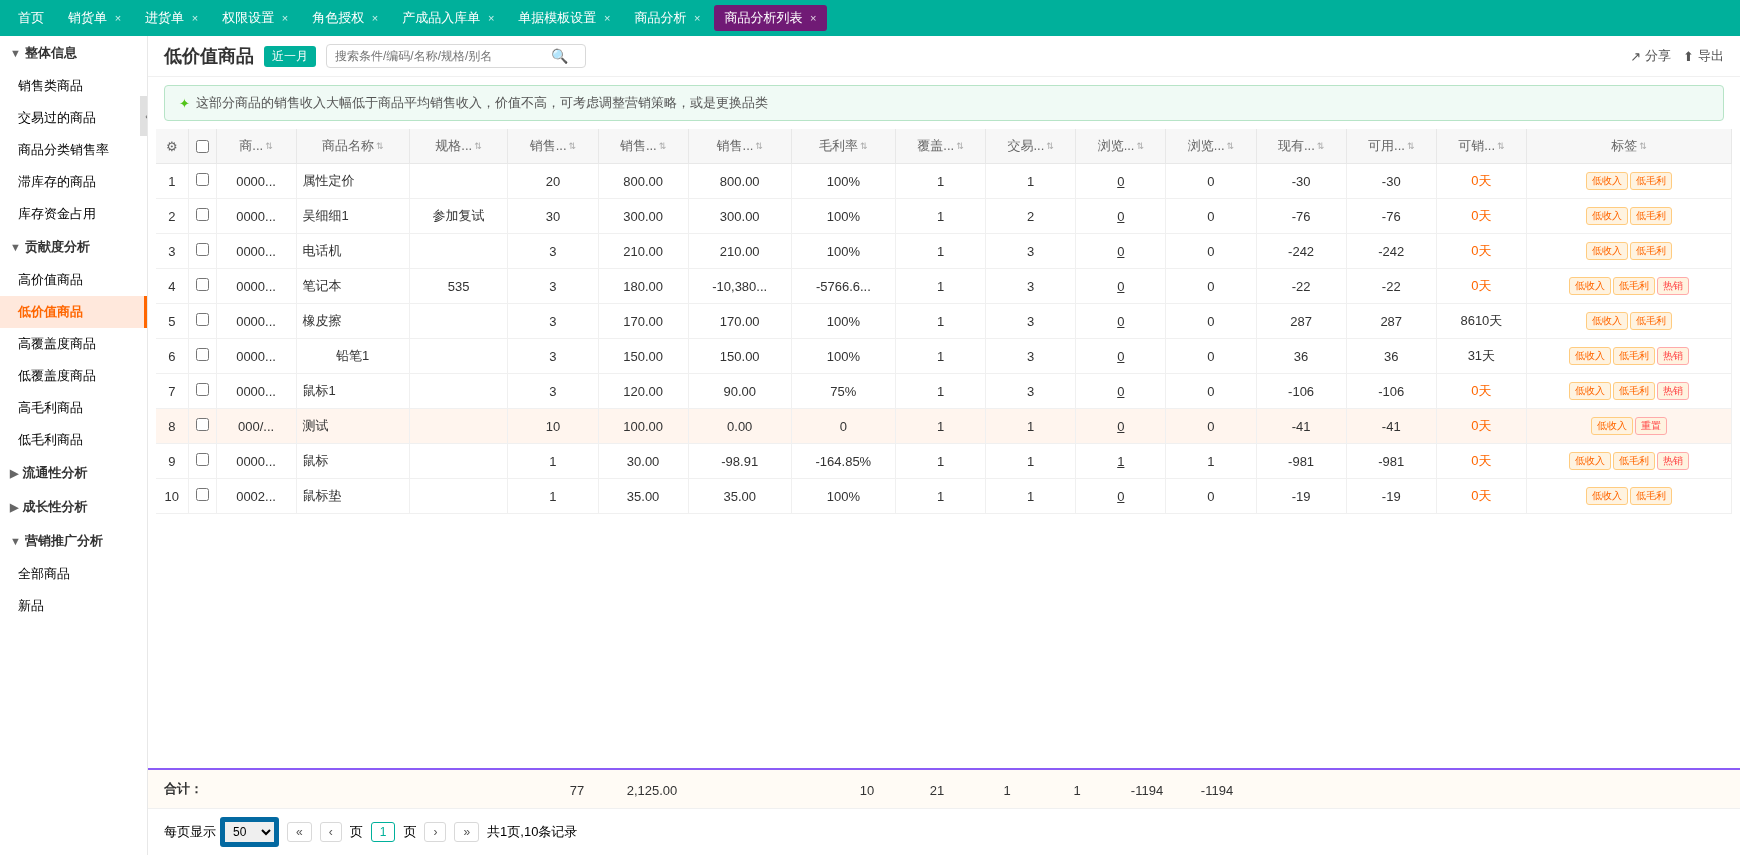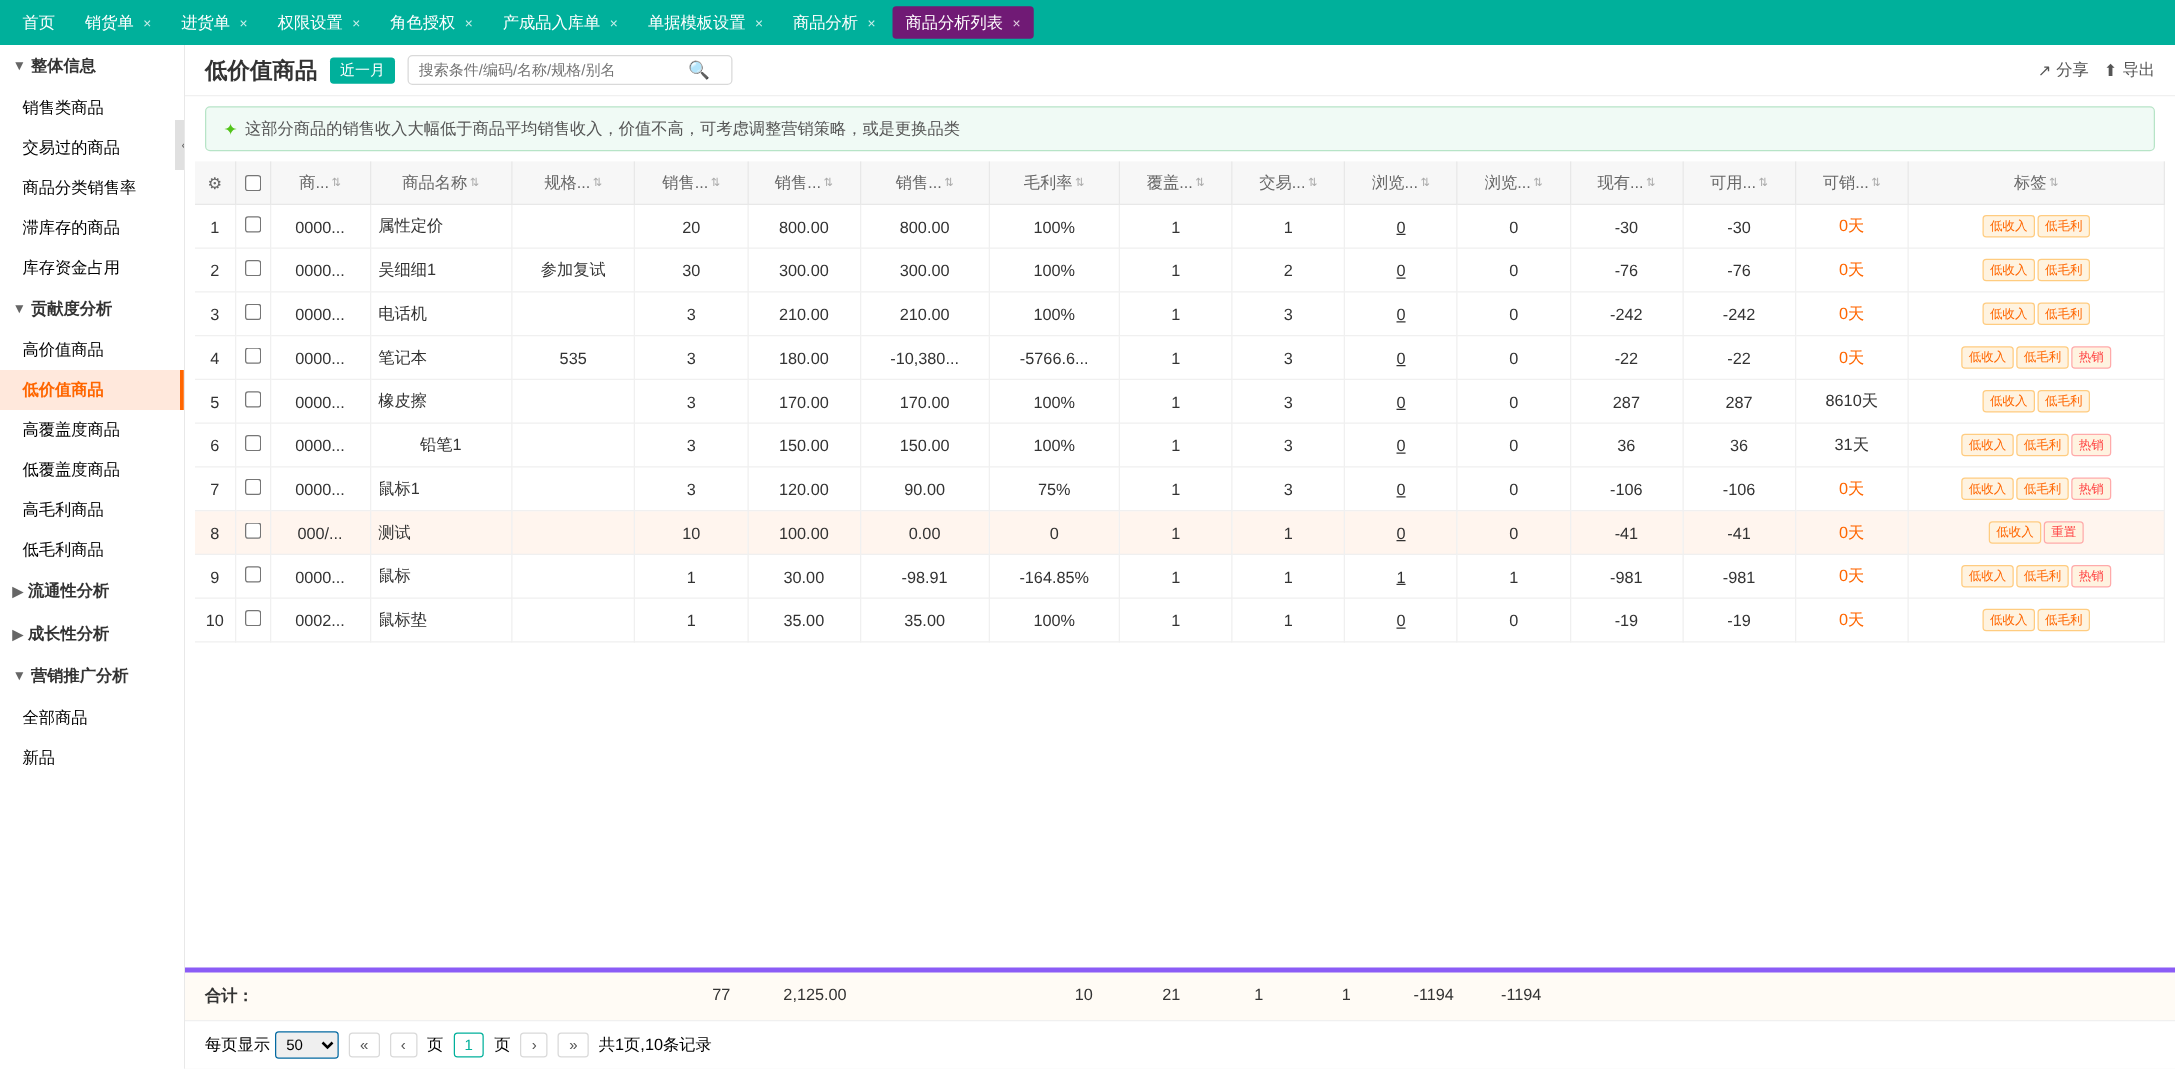--- a/index.html
+++ b/index.html
@@ -180,23 +180,23 @@
       font-size: 10px;
       margin: 1px;
     }
     .tag-orange { background: #fff3e0; color: #ff6600; border: 1px solid #ffcc80; }
     .tag-red { background: #fff3e0; color: #ff4444; border: 1px solid #ffaaaa; }
     .link-underline { color: #333; text-decoration: underline; cursor: pointer; }
 
     
     .table-footer {
       background: #fffbf5;
-      border-top: 4px solid #8b5cf6;
-      display: flex;
-      align-items: flex-start;
+      border-top: 2px solid #8b5cf6;
+      display: flex;
+      align-items: flex-end;
       padding: 10px 16px;
       gap: 0;
     }
     .footer-label { font-weight: bold; color: #333; margin-right: 8px; width: 60px; }
     .footer-cell { text-align: center; color: #333; }
 
     
     .pagination {
       display: flex;
       align-items: center;
@@ -205,21 +205,21 @@
       border-top: 1px solid #f0f0f0;
       gap: 8px;
       font-size: 13px;
     }
     .pagination .per-page {
       display: flex;
       align-items: center;
       gap: 4px;
     }
     .pagination select {
-      border: 1px solid #0369a1;
+      border: 5px solid #0369a1;
       border-radius: 3px;
       padding: 2px 4px;
       font-size: 12px;
     }
     .pg-btn {
       border: 1px solid #d9d9d9;
       background: #fff;
       border-radius: 3px;
       padding: 2px 8px;
       cursor: pointer;

